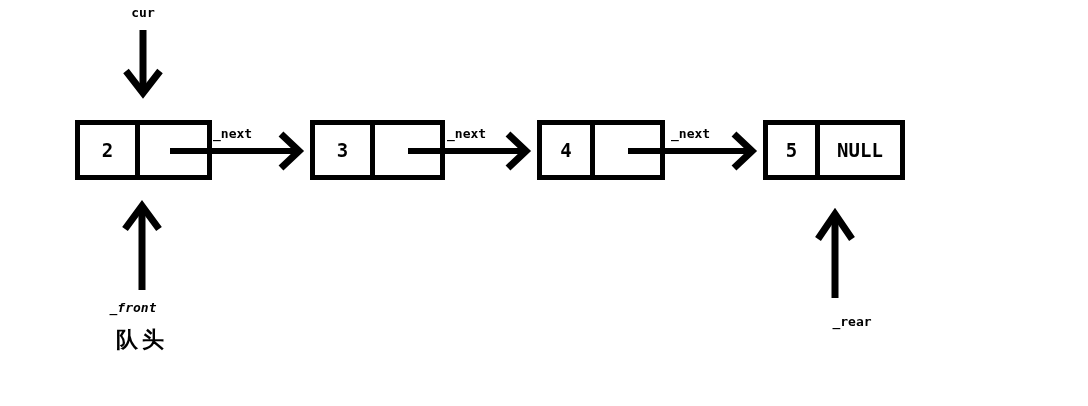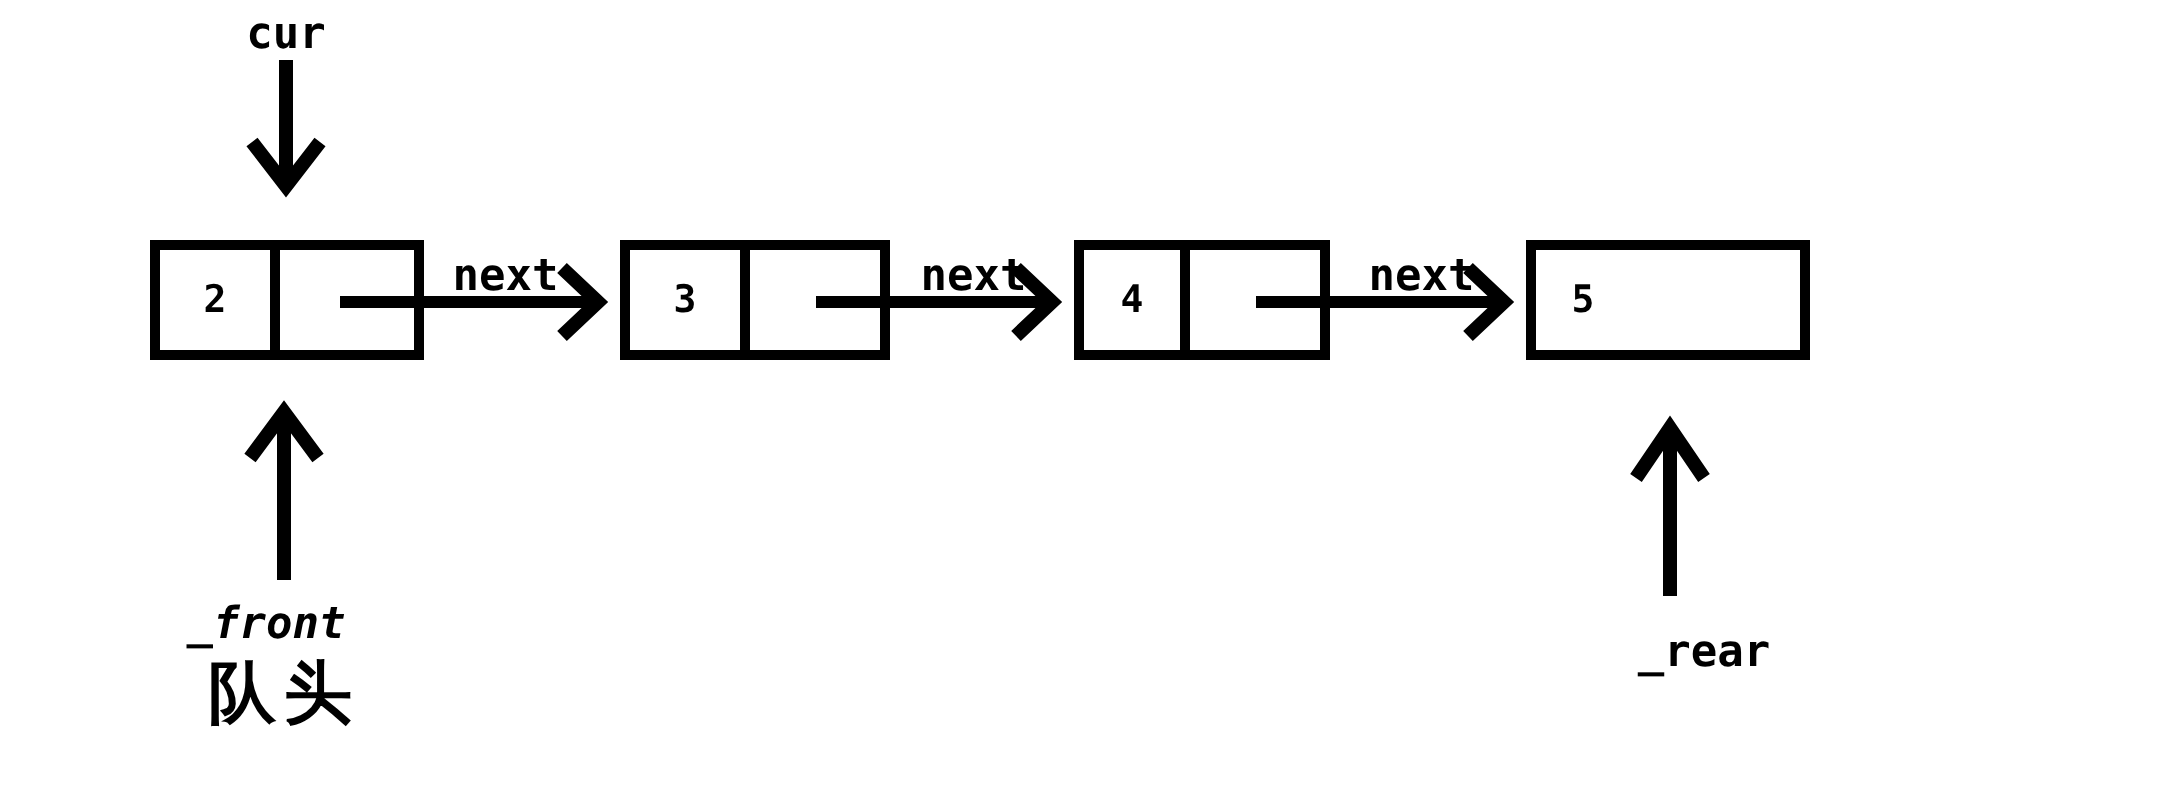--- a/index.html
+++ b/index.html
@@ -23,29 +23,29 @@
     display: flex;
     align-items: center;
     justify-content: center;
     font-size: 19px;
     font-weight: bold;
     box-sizing: border-box;
   }
   .cell.next { flex: 1; border-left: 5px solid var(--color-ink, #000000); }
   .label {
     position: absolute;
-    font-size: 22px;
+    font-size: 13px;
     font-weight: bold;
     white-space: pre;
     line-height: 1.2;
   }
   .label.centered { transform: translateX(-50%); }
   .label.cn {
     font-family: "DejaVu Sans", "Liberation Sans", sans-serif;
-    font-size: 34px;
+    font-size: 22px;
     letter-spacing: 4px;
   }
   .arrows {
     position: absolute;
     left: 0; top: 0;
     pointer-events: none;
   }
   .arrows line, .arrows polyline {
     stroke: var(--color-ink, #000000);
     fill: none;
@@ -66,20 +66,21 @@
     <div class="cell next"></div>
   </div>
 
   <div class="node" style="left:537px; top:120px; width:128px; height:60px;">
     <div class="cell value" style="width:48px;">4</div>
     <div class="cell next"></div>
   </div>
 
   <div class="node" style="left:763px; top:120px; width:142px; height:60px;">
     <div class="cell value" style="width:47px;">5</div>
+    <div class="cell next">NULL</div>
   </div>
 
   <div class="label centered" style="left:143px; top:5px;">cur</div>
 
   <div class="label" style="left:213px; top:126px;">_next</div>
   <div class="label" style="left:447px; top:126px;">_next</div>
   <div class="label" style="left:671px; top:126px;">_next</div>
 
   <div class="label centered" style="left:133px; top:300px;font-style:italic;">_front</div>
   <div class="label cn centered" style="left:142px; top:327px;">队头</div>

